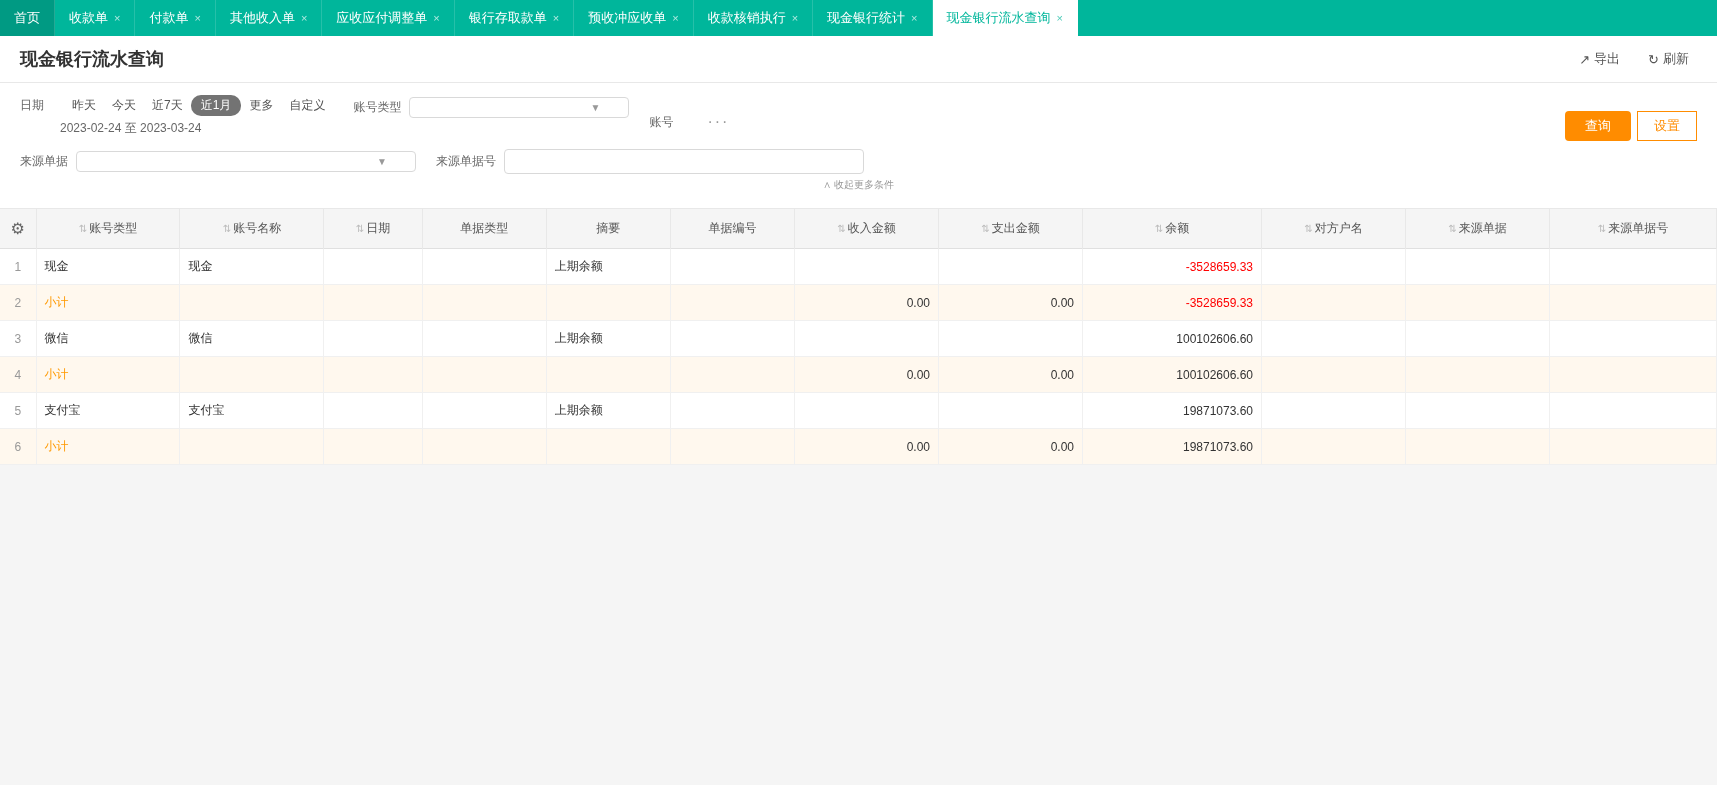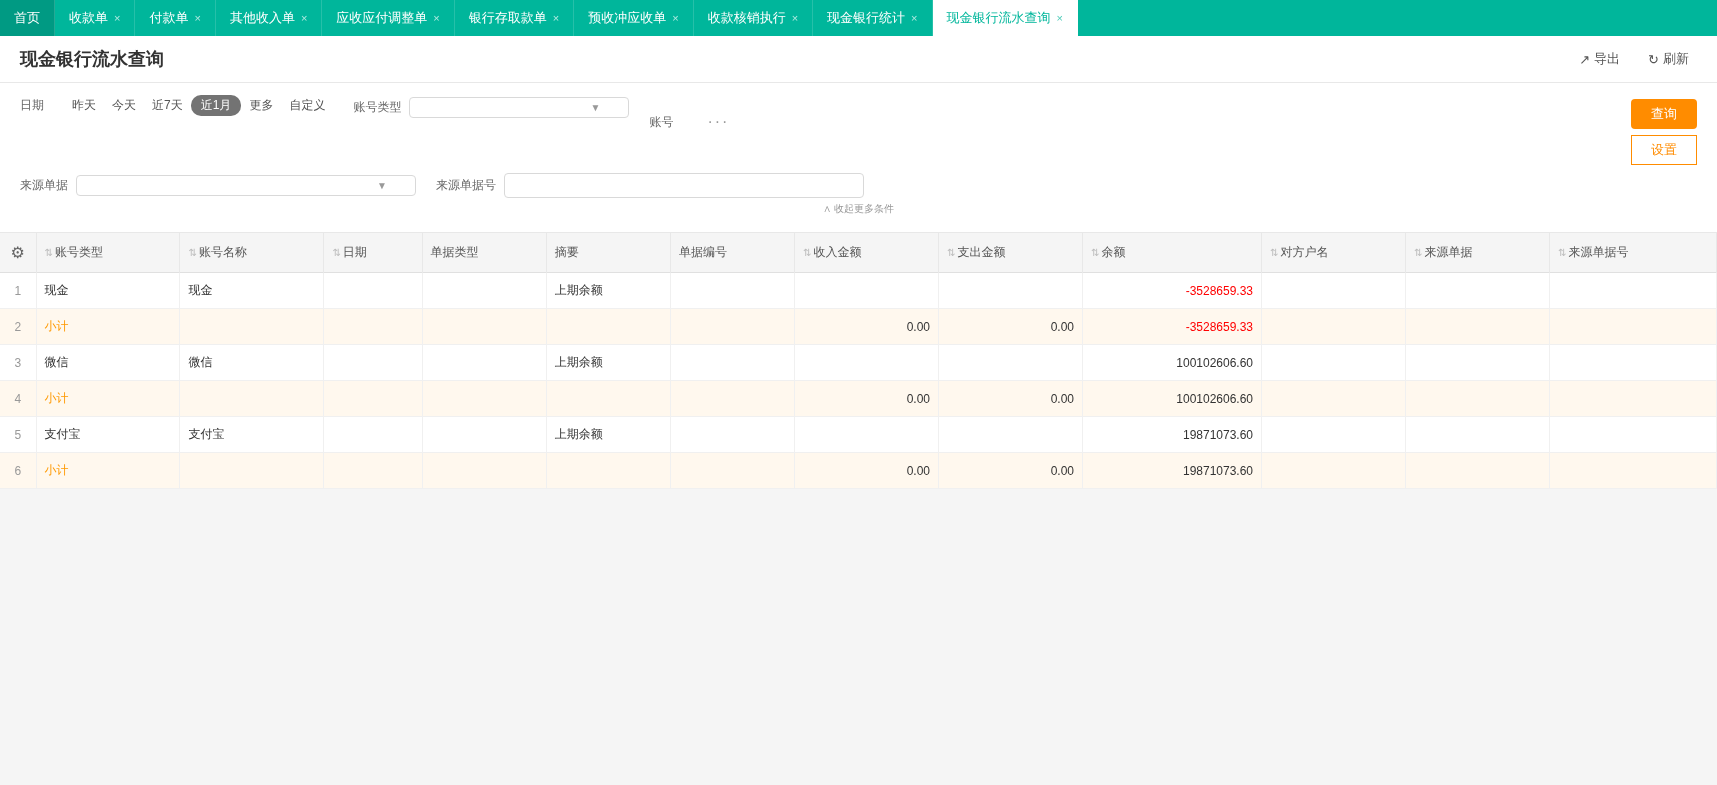--- a/index.html
+++ b/index.html
@@ -162,21 +162,21 @@
       width: 100%;
       border-collapse: collapse;
       font-size: 12px;
     }
     thead tr {
       background: #f5f5f5;
       border-bottom: 1px solid #e0e0e0;
     }
     thead th {
       padding: 10px 8px;
-      text-align: left;
+      text-align: center;
       color: #555;
       font-weight: normal;
       white-space: nowrap;
       border-right: 1px solid #e8e8e8;
       position: relative;
       cursor: pointer;
     }
     thead th:first-child { width: 36px; text-align: center; }
     thead th .sort-arrows { color: #bbb; font-size: 10px; margin-right: 2px; }
     tbody tr { border-bottom: 1px solid #f0f0f0; }
@@ -265,36 +265,39 @@
         <span class="filter-label">日期</span>
         <div class="date-options">
           <span class="date-opt">昨天</span>
           <span class="date-opt">今天</span>
           <span class="date-opt">近7天</span>
           <span class="date-opt active">近1月</span>
           <span class="date-opt">更多</span>
           <span class="date-opt">自定义</span>
         </div>
       </div>
+      <div style="padding-left:36px;">
+        <span class="date-range-text">2023-02-24 至 2023-03-24</span>
+      </div>
     </div>
 
     <div style="display:flex; align-items:center; gap:8px; margin-top:2px;">
       <span class="filter-label">账号类型</span>
       <div class="select-box" style="min-width:220px;">
         <span style="color:#bbb;"></span>
         <span class="arrow">▼</span>
       </div>
     </div>
 
     <div style="display:flex; align-items:center; gap:16px; margin-top:18px;">
       <span class="filter-label">账号</span>
       <span class="more-dots">···</span>
     </div>
 
-    <div style="display:flex; flex-direction:column; gap:6px; margin-left:auto; margin-top:4px;">
+    <div style="display:flex; flex-direction:row; gap:6px; margin-left:auto; margin-top:16px;">
       <button class="btn-query">查询</button>
       <button class="btn-settings">设置</button>
     </div>
   </div>
 
   <div style="display:flex; align-items:center; gap:20px; margin-top:8px;">
     <div style="display:flex; align-items:center; gap:8px;">
       <span class="filter-label">来源单据</span>
       <div class="select-box" style="min-width:340px;">
         <span style="color:#bbb;"></span>

